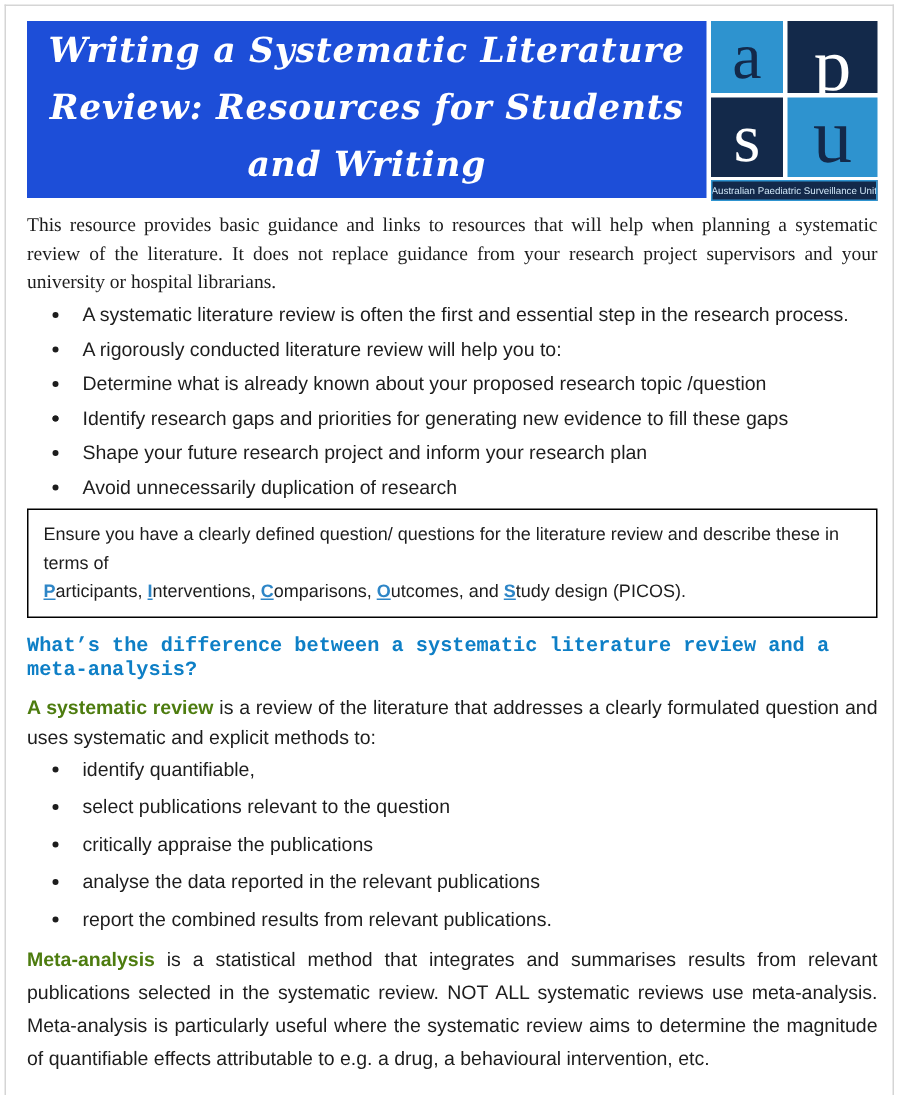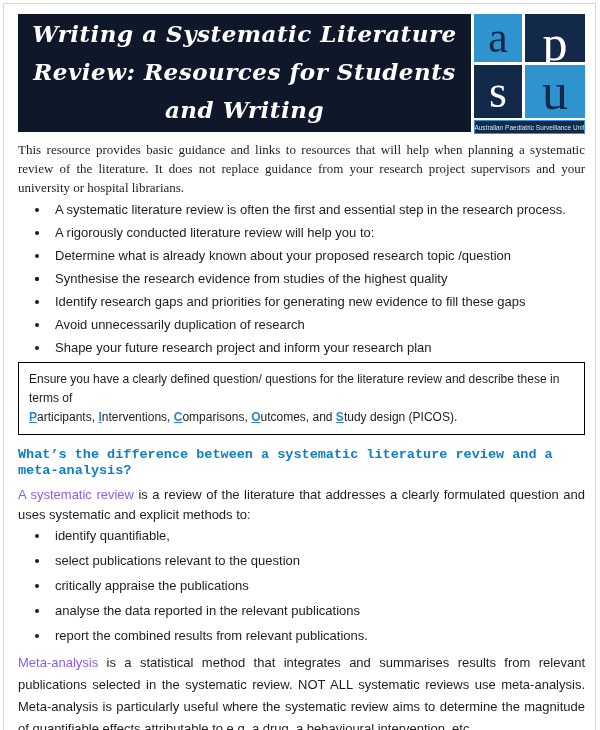--- a/index.html
+++ b/index.html
@@ -17,21 +17,21 @@
     border-top: 1px solid #d5d5d5;
     border-right: 1px solid #d5d5d5;
     pointer-events: none;
   }
   .content { position: absolute; left: 18px; top: 14px; width: 567px; }
 
   
   .header { display: flex; gap: 3px; align-items: flex-start; }
   .band {
     flex: 1; height: 117px;
-    background: #0f172a;
+    background: #1d4ed8;
     color: #ffffff;
     text-align: center;
     font-family: "DejaVu Serif", serif;
     font-style: italic; font-weight: bold;
     font-size: 23px; line-height: 38px;
     letter-spacing: 0.5px;
     padding-top: 1px;
   }
   .logo {
     width: 111px; height: 118px;
@@ -99,21 +99,21 @@
   }
 
   h2.section-heading {
     color: #0e7fc6;
     font-size: 13.5px; line-height: 16px;
     font-weight: bold;
     margin: 12px 0 0 0;
     font-family: Liberation Mono, monospace;
   }
   .para2 { font-size: 13px; line-height: 19.5px; text-align: justify; margin: 6px 0 3px 0; }
-  .term { color: #8b5cf6; font-weight: normal; }
+  .term { color: #4d7c0f; font-weight: bold; }
   .para3 { font-size: 13px; line-height: 22px; text-align: justify; margin: 5px 0 0 0; }
 </style>
 </head>
 <body>
 
 <div class="frame"></div>
 
 <div class="content">
 
   <div class="header">
@@ -139,24 +139,23 @@
     </div>
   </div>
 
   <p class="para">This resource provides basic guidance and links to resources that will help when planning a systematic review of the literature. It does not replace guidance from your research project supervisors and your university or hospital librarians.</p>
 
   <ul class="blist">
     <li><span class="dot"></span><span>A systematic literature review is often the first and essential step in the research process.</span></li>
     <li><span class="dot"></span><span>A rigorously conducted literature review will help you to:</span></li>
     <li><span class="dot"></span><span>Determine what is already known about your proposed research topic /question</span></li>
     <li><span class="dot"></span></li>
-    <li><span class="dot"></span><span>Synthesise the research evidence from studies of the highest quality</span></li>
     <li><span class="dot"></span><span>Identify research gaps and priorities for generating new evidence to fill these gaps</span></li>
+    <li><span class="dot"></span><span>Shape your future research project and inform your research plan</span></li>
     <li><span class="dot"></span><span>Avoid unnecessarily duplication of research</span></li>
-    <li><span class="dot"></span><span>Shape your future research project and inform your research plan</span></li>
   </ul>
 
   <div class="note-box">
     <div>Ensure you have a clearly defined question/ questions for the literature review and describe these in terms of</div>
     <div><span><span class="picos-initial">P</span><span>articipants, </span></span><span><span class="picos-initial">I</span><span>nterventions, </span></span><span><span class="picos-initial">C</span><span>omparisons, </span></span><span><span class="picos-initial">O</span><span>utcomes, and </span></span><span><span class="picos-initial">S</span><span>tudy design (PICOS).</span></span></div>
   </div>
 
   <h2 class="section-heading">What’s the difference between a systematic literature review and a meta-analysis?</h2>
 
   <p class="para2"><span class="term">A systematic review</span><span> is a review of the literature that addresses a clearly formulated question and uses systematic and explicit methods to:</span></p>

